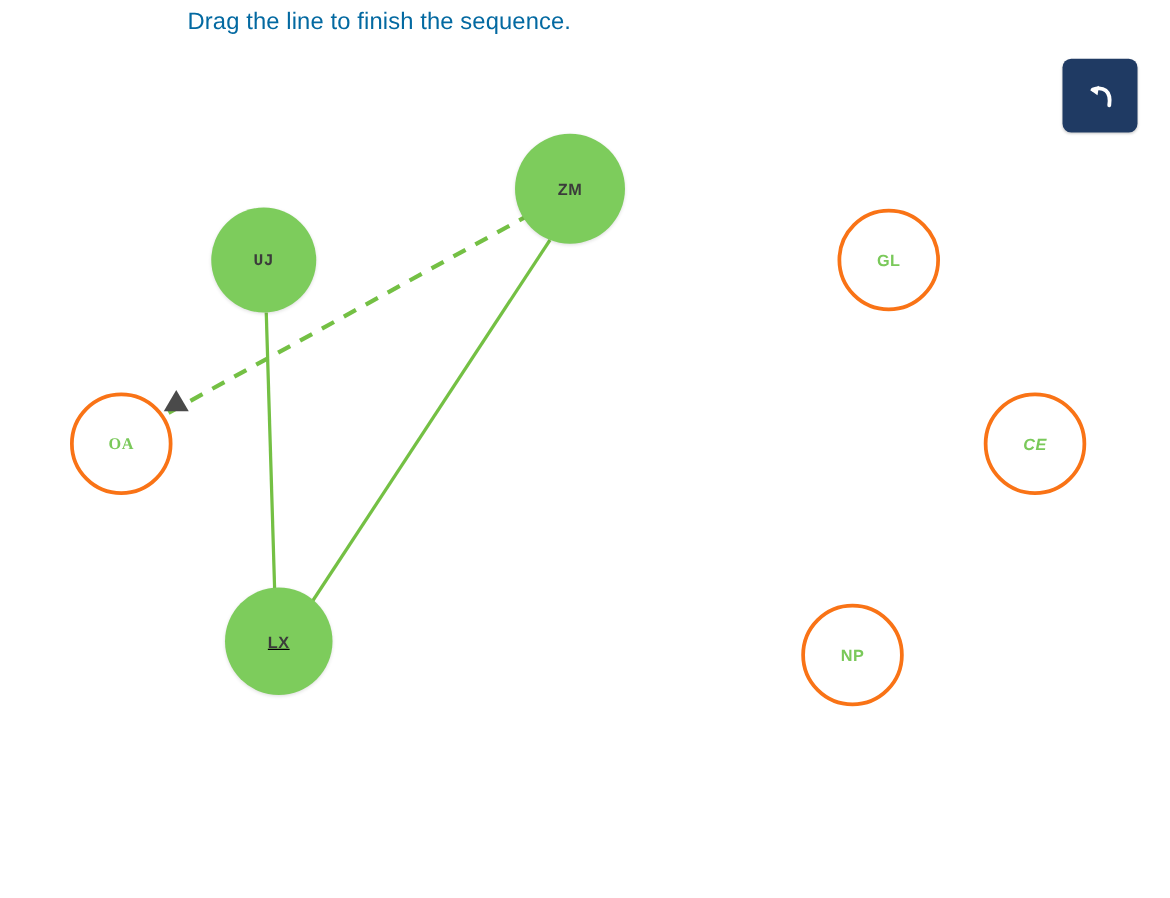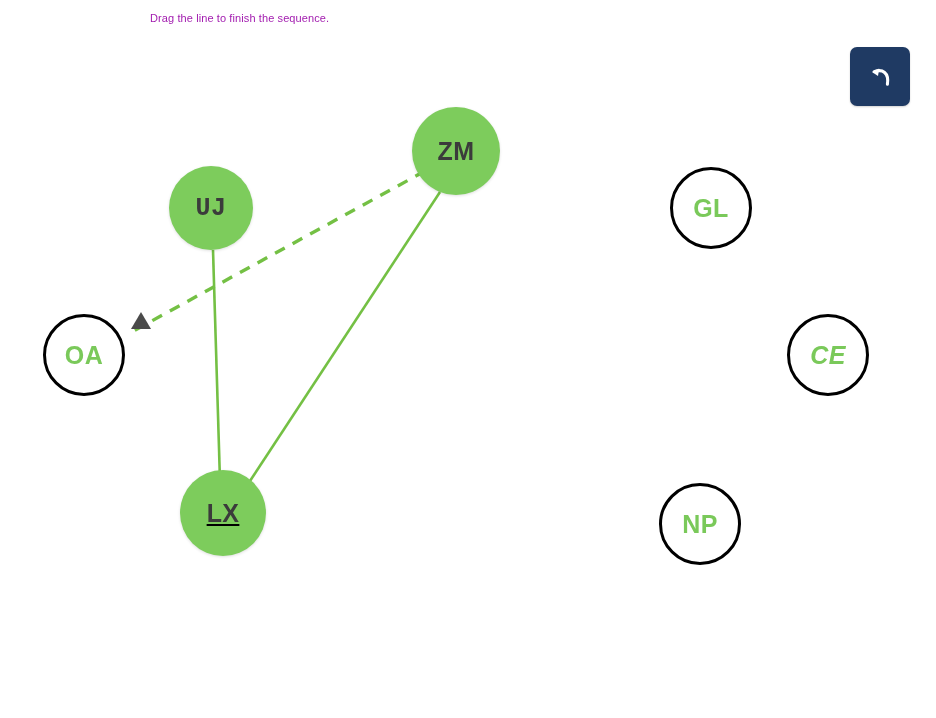--- a/index.html
+++ b/index.html
@@ -22,23 +22,23 @@
     width: 936px;
     height: 718px;
     background: #ffffff;
   }
 
   
   #instruction {
     position: absolute;
     left: 150px;
     top: 6px;
-    font-size: 11px;
+    font-size: 19px;
     line-height: 24px;
-    color: #a21caf;
+    color: #0369a1;
     letter-spacing: 0.1px;
     white-space: nowrap;
     user-select: none;
   }
 
   
   #undo-button {
     position: absolute;
     left: 850px;
     top: 47px;
@@ -70,34 +70,34 @@
     position: absolute;
     border-radius: 50%;
     display: flex;
     align-items: center;
     justify-content: center;
     box-sizing: border-box;
     cursor: pointer;
     user-select: none;
   }
   .node .node-label {
-    font-size: 25px;
+    font-size: 13px;
     font-weight: bold;
     letter-spacing: 0.4px;
     pointer-events: none;
   }
   .node.filled {
     background: #7dcc5c;
     border: none;
     box-shadow: 0 1px 3px rgba(0,0,0,0.13);
   }
   .node.filled .node-label { color: #3b3b3b; }
   .node.hollow {
     background: #ffffff;
-    border: 3px solid #000000;
+    border: 3px solid #f97316;
   }
   .node.hollow .node-label { color: #7ac95a; }
 
   
   #drag-cursor {
     position: absolute;
     width: 0;
     height: 0;
     border-left: 10px solid transparent;
     border-right: 10px solid transparent;
@@ -132,29 +132,29 @@
   <div id="nodes-group">
       <div class="node filled" style="left: 412px; top: 107px; width: 88px; height: 88px;">
         <span class="node-label">ZM</span>
       </div>
       <div class="node filled" style="left: 169px; top: 166px; width: 84px; height: 84px; font-family: Liberation Mono, monospace;">
         <span class="node-label">UJ</span>
       </div>
       <div class="node filled" style="left: 180px; top: 470px; width: 86px; height: 86px; text-decoration: underline;">
         <span class="node-label">LX</span>
       </div>
-      <div class="node hollow" style="left: 43px; top: 314px; width: 82px; height: 82px;">
+      <div class="node hollow" style="left: 56px; top: 314px; width: 82px; height: 82px; font-family: Liberation Serif, serif;">
         <span class="node-label">OA</span>
       </div>
       <div class="node hollow" style="left: 670px; top: 167px; width: 82px; height: 82px;">
         <span class="node-label">GL</span>
       </div>
       <div class="node hollow" style="left: 787px; top: 314px; width: 82px; height: 82px; font-style: italic;">
         <span class="node-label">CE</span>
       </div>
-      <div class="node hollow" style="left: 659px; top: 483px; width: 82px; height: 82px; justify-content: center;">
+      <div class="node hollow" style="left: 641px; top: 483px; width: 82px; height: 82px; justify-content: center;">
         <span class="node-label">NP</span>
       </div>
     </div>
 
   <div id="drag-cursor" style="left: 131px; top: 312px; border-bottom-color: rgb(74, 74, 74);"></div>
 
 </div>
 
 </body></html>

